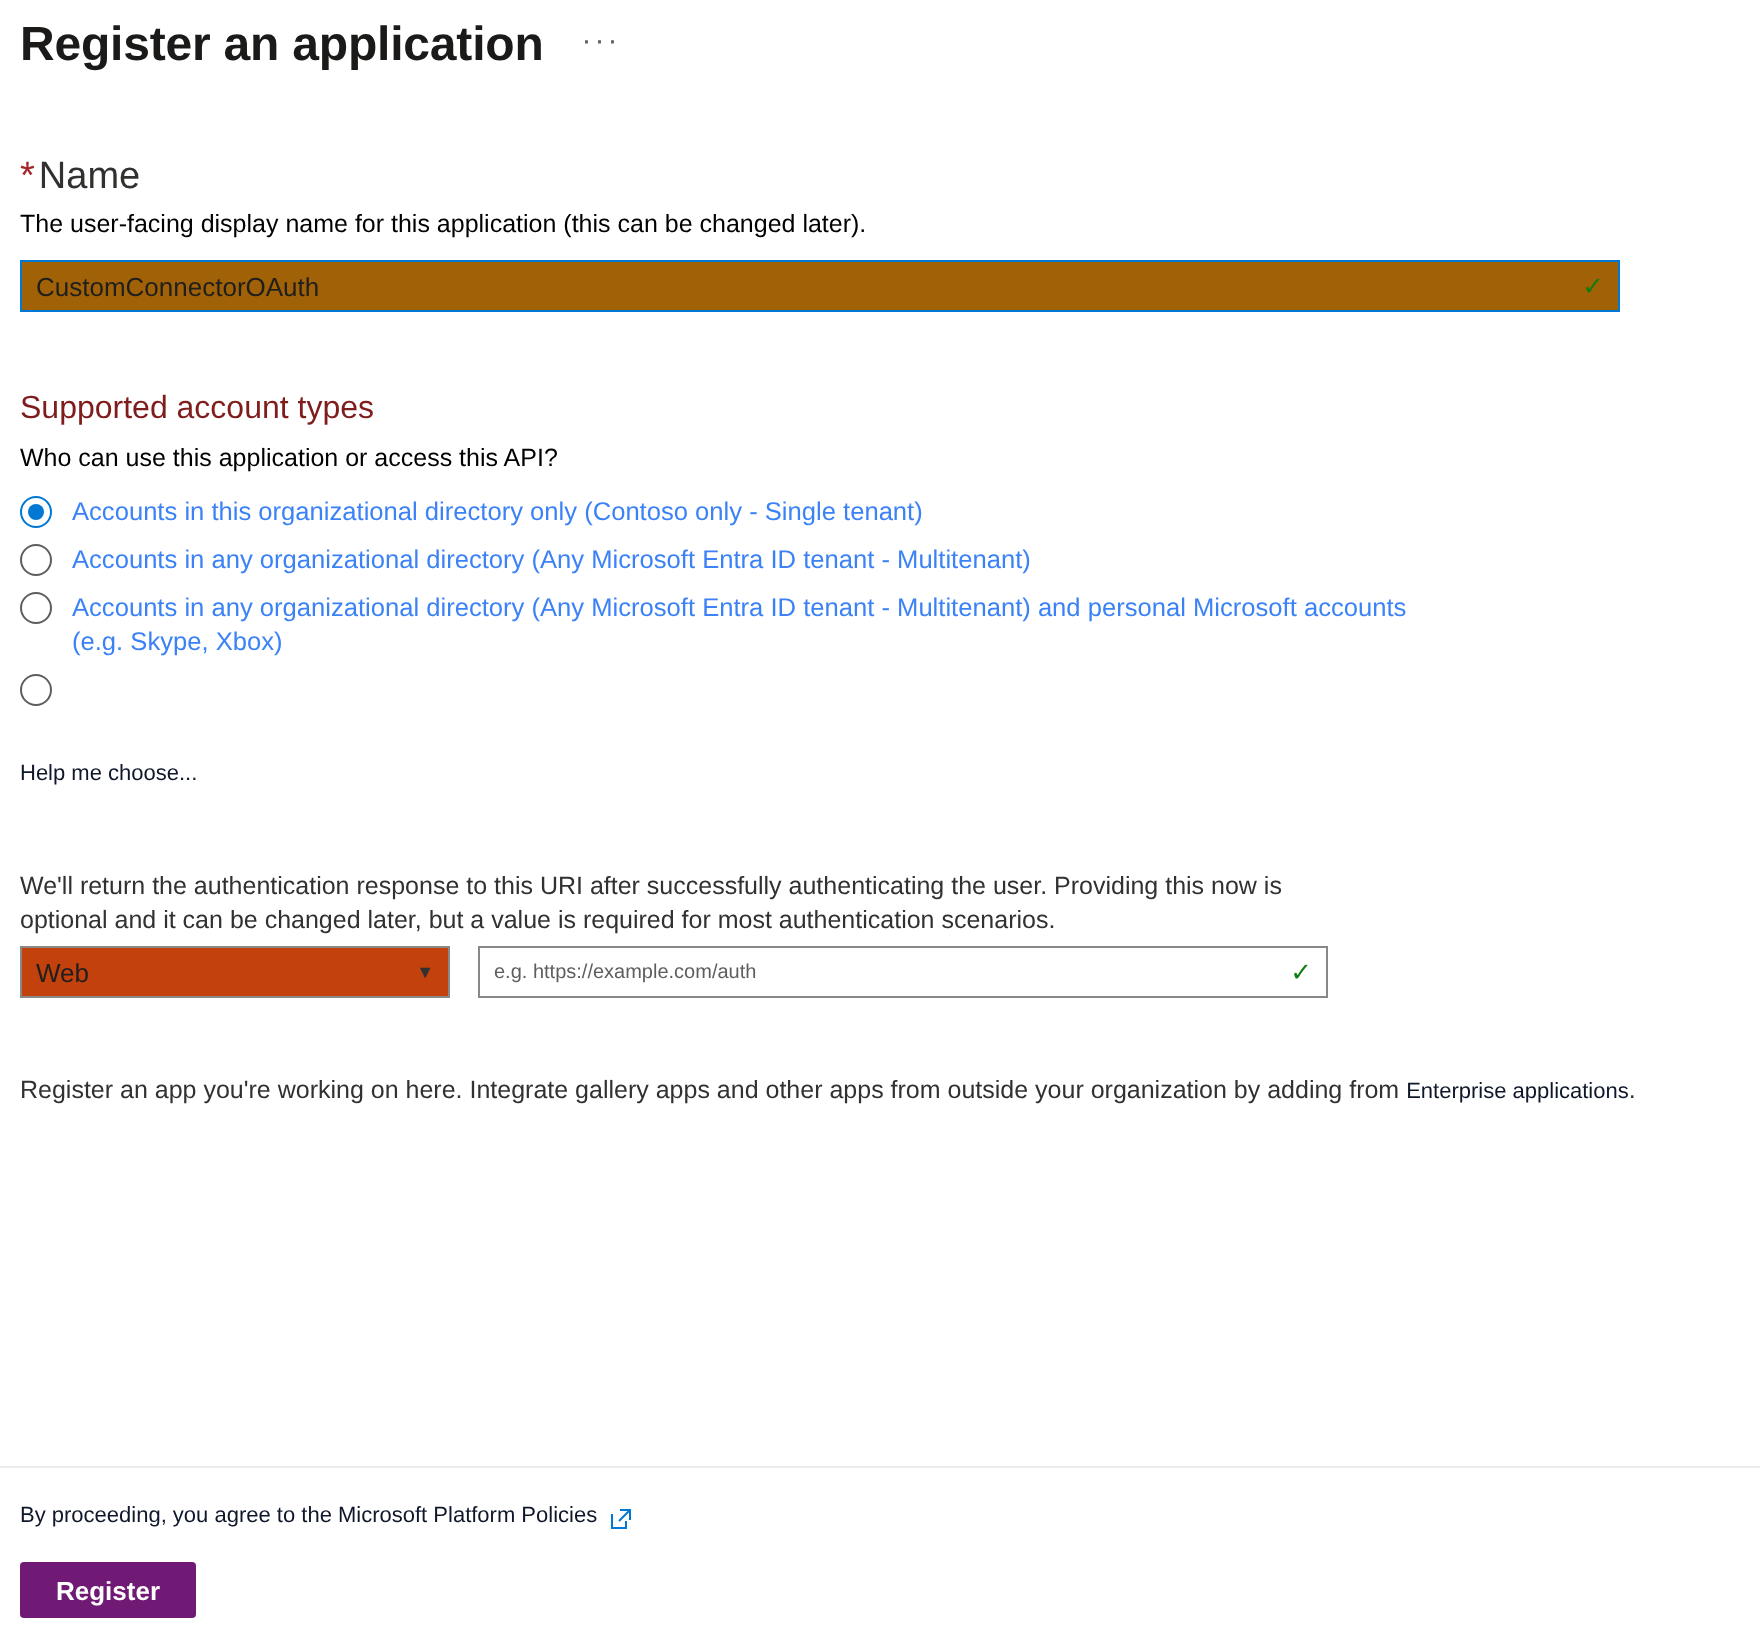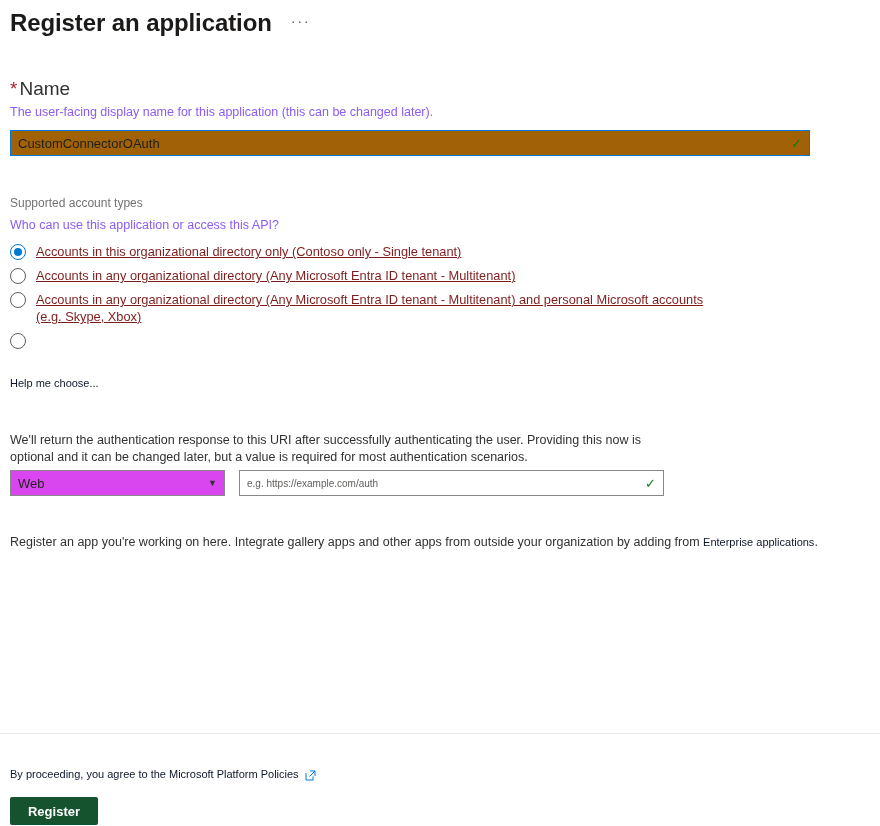--- a/index.html
+++ b/index.html
@@ -51,27 +51,27 @@
     font-size: 19px;
     color: #323130;
     margin-bottom: 4px;
   }
   .req-star {
     color: #a4262c;
     margin-right: 2px;
   }
   .help-text {
     font-size: 12.5px;
-    color: #8b5cf6;
+    color: #000000;
     line-height: 17px;
     margin-bottom: 9px;
   }
   .section-title {
-    font-size: 12px;
-    color: #737373;
+    font-size: 16px;
+    color: #7f1d1d;
     margin-bottom: 7px;
   }
   
   .name-section { margin-top: 34px; }
   .text-input-wrap {
     position: relative;
     width: 800px;
   }
   input.text-input {
     width: 100%;
@@ -125,24 +125,23 @@
     position: absolute;
     left: 3px;
     top: 3px;
     width: 8px;
     height: 8px;
     border-radius: 50%;
     background: #0078d4;
   }
   .radio-label {
     font-size: 12.8px;
-    color: #7f1d1d;
+    color: #3b82f6;
     line-height: 17px;
     max-width: 680px;
-    text-decoration: underline;
   }
   .link {
     color: #0f172a;
     text-decoration: none;
     font-size: 11px;
     cursor: pointer;
   }
   .help-link { display: inline-block; margin-top: 21px; }
   
   .redirect-section { margin-top: 42px; }
@@ -159,21 +158,21 @@
     gap: 14px;
   }
   .select-wrap {
     position: relative;
     width: 215px;
   }
   select.uri-select {
     width: 100%;
     height: 26px;
     border: 1px solid #8a8886;
-    background: #d946ef;
+    background: #c2410c;
     font-family: "Liberation Sans", sans-serif;
     font-size: 13px;
     color: #201f1e;
     padding: 2px 24px 2px 7px;
     appearance: none;
     -webkit-appearance: none;
     outline: none;
     border-radius: 0;
     cursor: pointer;
   }
@@ -214,36 +213,36 @@
     position: absolute;
     left: 0;
     right: 0;
     top: 733px;
     height: 1px;
     background: #edebe9;
   }
   .footer {
     position: absolute;
     left: 10px;
-    top: 768px;
+    top: 752px;
   }
   .policy-line {
     display: flex;
     align-items: center;
     gap: 6px;
     margin-bottom: 17px;
   }
   .ext-icon {
     display: inline-block;
     width: 11px;
     height: 11px;
     position: relative;
   }
   .register-btn {
-    background: #14532d;
+    background: #701a75;
     color: #fff;
     border: none;
     height: 28px;
     min-width: 88px;
     padding: 0 14px;
     font-family: "Liberation Sans", sans-serif;
     font-size: 13px;
     font-weight: bold;
     cursor: pointer;
     border-radius: 2px;

